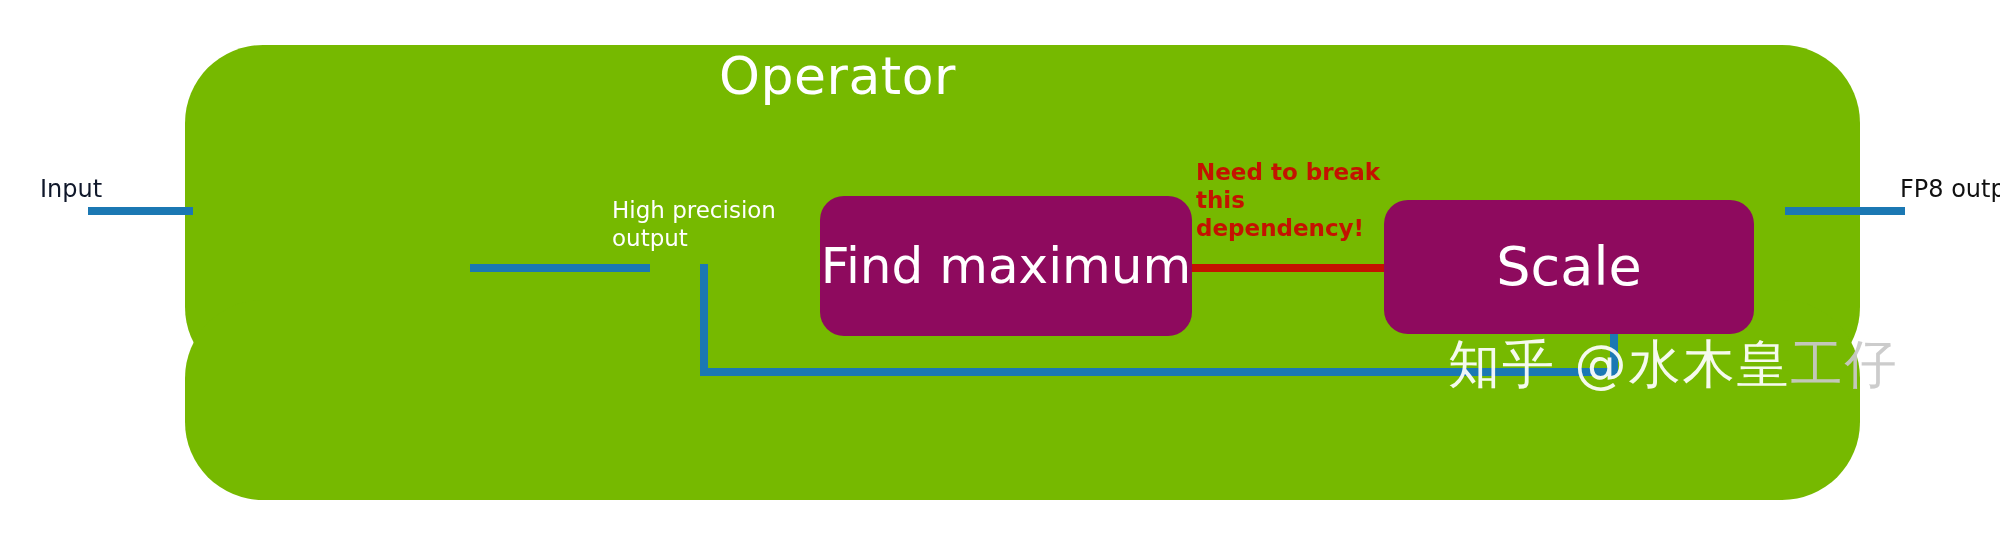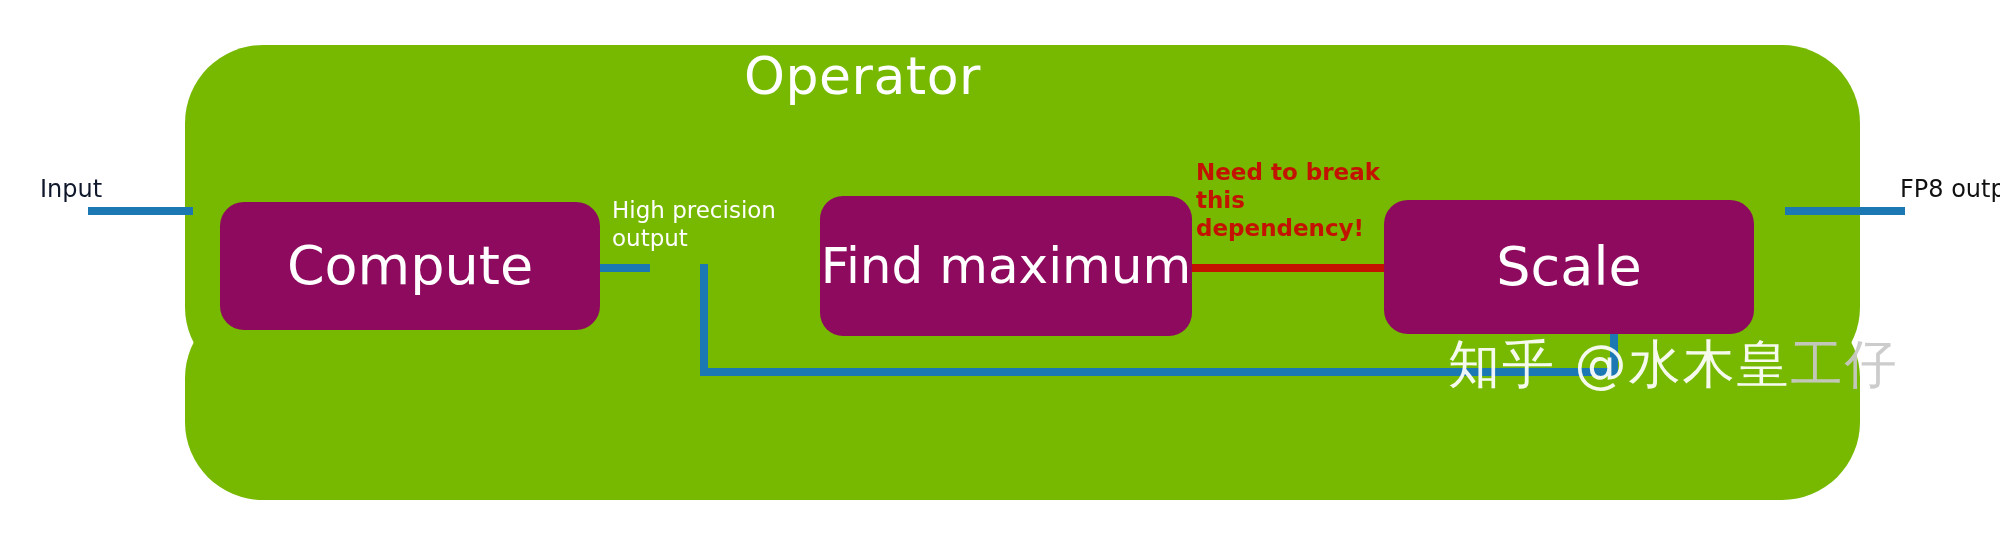--- a/index.html
+++ b/index.html
@@ -14,35 +14,34 @@
   
   .operator-panel{
     position:absolute;left:185px;top:45px;width:1675px;height:340px;
     background:#76b900;border-radius:78px;
   }
   .operator-panel.lower{top:300px;height:200px;border-radius:78px;}
   .operator-title{
     position:absolute;left:0;top:48px;width:1675px;text-align:center;
     color:#ffffff;font-size:52px;line-height:56px;letter-spacing:.5px;
     white-space:nowrap;
-    margin-left:25px;
   }
 
   
   .line{position:absolute;background:#1b78b3;}
   .line-red{position:absolute;background:#c41200;}
 
   
   .proc-box{
     position:absolute;background:#8e0a5e;border-radius:24px;
     color:#ffffff;display:flex;align-items:center;justify-content:center;
     text-align:center;line-height:1.04;font-size:54px;
   }
   #box-compute{left:175px;top:158px;width:300px;height:112px;}
-  #box-findmax{left:641px;top:150px;width:300px;height:122px;font-size:50px;border-radius:23px;}
+  #box-findmax{left:641px;top:150px;width:300px;height:122px;font-size:50px;}
   #box-scale  {left:1110px;top:155px;width:300px;height:115px;}
 
   
   .edge-label{
     position:absolute;white-space:pre-line;
   }
   #label-input{
     left:40px;top:175px;width:120px;color:#0f172a;
     font-size:24px;line-height:28px;text-align:left;
   }
@@ -85,23 +84,20 @@
   <div class="line" style="left:700px;top:264px;width:8px;height:112px;"></div>
 
   <div class="line" style="left:700px;top:368px;width:918px;height:8px;"></div>
 
   <div class="line" style="left:1610px;top:268px;width:8px;height:108px;"></div>
 
   <div class="line-red" style="left:1190px;top:264px;width:234px;height:8px;"></div>
 
   <div class="line" style="left:1785px;top:207px;width:120px;height:8px;"></div>
 
-  <div class="proc-box" id="box-compute" style="left:220px;top:202px;width:380px;height:128px;">
-    <span>Compute</span>
-  </div>
 
   <div class="proc-box" id="box-findmax" style="left:820px;top:196px;width:372px;height:140px;">
     <span>Find
 maximum</span>
   </div>
 
   <div class="proc-box" id="box-scale" style="left:1384px;top:200px;width:370px;height:134px;">
     <span>Scale</span>
   </div>
 

